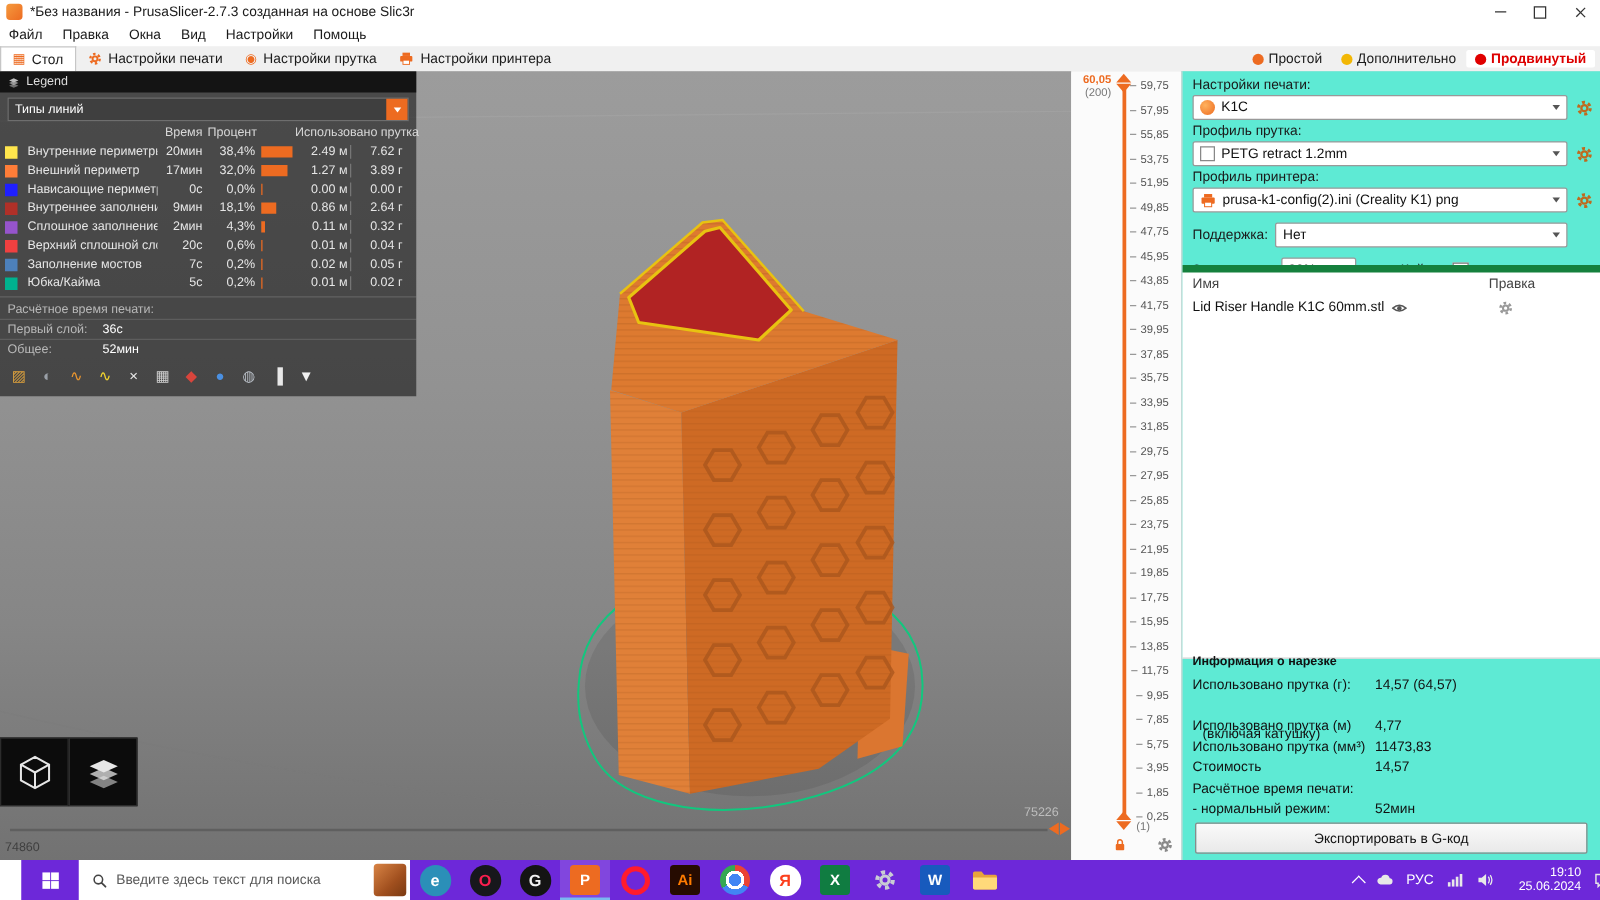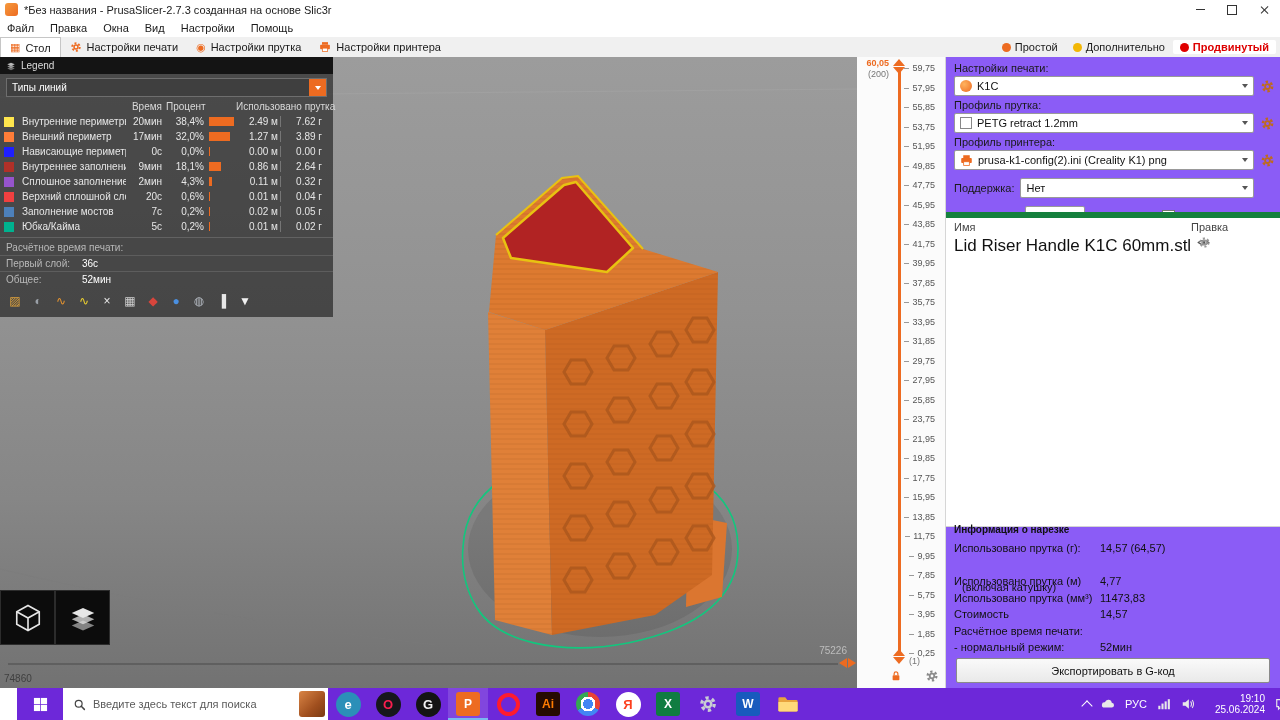--- a/index.html
+++ b/index.html
@@ -92,42 +92,42 @@
   .vline{position:absolute;left:41px;top:12px;bottom:36px;width:3px;background:#ED6B21;}
   .vhandle{position:absolute;left:36px;display:flex;flex-direction:column;gap:1px;align-items:center;}
   .vhandle.top{top:2px}.vhandle.bottom{bottom:24px}
   .tri-u{width:0;height:0;border-left:6px solid transparent;border-right:6px solid transparent;border-bottom:7px solid #ED6B21;}
   .tri-d{width:0;height:0;border-left:6px solid transparent;border-right:6px solid transparent;border-top:7px solid #ED6B21;}
   .vbottom{position:absolute;left:52px;bottom:22px;font-size:9px;color:#777;}
   .vlock{position:absolute;left:33px;bottom:6px;width:12px;height:12px;color:#ED6B21;}
   .vgear{position:absolute;right:6px;bottom:5px;width:14px;height:14px;color:#8a8a8a;}
 
   
-  .rpanel{position:absolute;left:945px;top:0;width:335px;height:631px;background:#8b5cf6;border-left:1px solid #d6d6d6;box-sizing:border-box;padding:2px 0 0 8px;}
+  .rpanel{position:absolute;left:945px;top:0;width:335px;height:631px;background:#5eead4;border-left:1px solid #d6d6d6;box-sizing:border-box;padding:2px 0 0 8px;}
   .rp-label{font-size:11px;color:#1a1a1a;margin:3px 0 2px;}
   .rp-comborow{display:flex;align-items:center;gap:4px;margin-right:4px;}
   .combo{flex:1;display:flex;align-items:center;height:20px;background:#fff;border:1px solid #999;border-radius:2px;font-size:11px;color:#111;padding:0 5px;gap:5px;box-sizing:border-box;}
   .combo .carat{width:0;height:0;border-left:3.5px solid transparent;border-right:3.5px solid transparent;border-top:4px solid #555;margin-left:auto;}
   .combo-text{white-space:nowrap;overflow:hidden;}
   .gear-btn{width:18px;height:18px;color:#BF6A1E;flex:none;display:flex;align-items:center;justify-content:center;}
   .gear-btn svg{width:15px;height:15px;}
   .sw-circle{width:12px;height:12px;border-radius:50%;background:radial-gradient(circle at 35% 35%,#ffb25e,#ED6B21);flex:none;}
   .sw-square{width:12px;height:12px;background:#fff;border:1px solid #888;flex:none;box-sizing:border-box;}
   .printer-ico{width:13px;height:13px;color:#ED6B21;flex:none;}
   .rp-row{display:flex;align-items:center;gap:6px;margin:8px 26px 0 0;}
   .rp-inline-label{font-size:11px;color:#1a1a1a;white-space:nowrap;}
   .support-combo{flex:1;}
   .infill-combo{flex:none;width:60px;}
   .rp-row .brim{margin-left:30px;}
   .checkbox{width:13px;height:13px;background:#fff;border:1px solid #767676;display:block;box-sizing:border-box;}
 
   .objlist{position:absolute;left:0;right:0;top:155px;height:308px;background:#fff;border-top:6px solid #15803d;border-bottom:1px solid #d4d4d4;}
   .obj-head{position:relative;display:flex;align-items:center;height:18px;padding:0 8px;font-size:11px;color:#444;}
   .edit-col{position:absolute;left:245px;}
-  .obj-row{position:relative;display:flex;height:20px;padding:0 8px;font-size:17px;color:#111;}
+  .obj-row{position:relative;display:flex;align-items:center;height:20px;padding:0 8px;font-size:11px;color:#111;}
   .obj-name{white-space:nowrap;}
   .eye{width:13px;height:13px;margin-left:6px;color:#555;flex:none;}
   .obj-edit{position:absolute;left:252px;width:13px;height:13px;color:#999;}
 
   .info-wrap{position:absolute;left:8px;right:6px;top:467px;}
   .info-title{font-weight:bold;font-size:10px;color:#111;margin-bottom:5px;}
   .info-row{display:flex;align-items:center;height:16.5px;font-size:11px;color:#111;}
   .info-row .lbl{width:146px;flex:none;white-space:nowrap;}
   .info-row.indent .lbl{padding-left:8px;margin-top:44px;}
   .export-btn{position:absolute;left:10px;right:10px;bottom:5px;height:25px;font-size:11px;color:#111;

